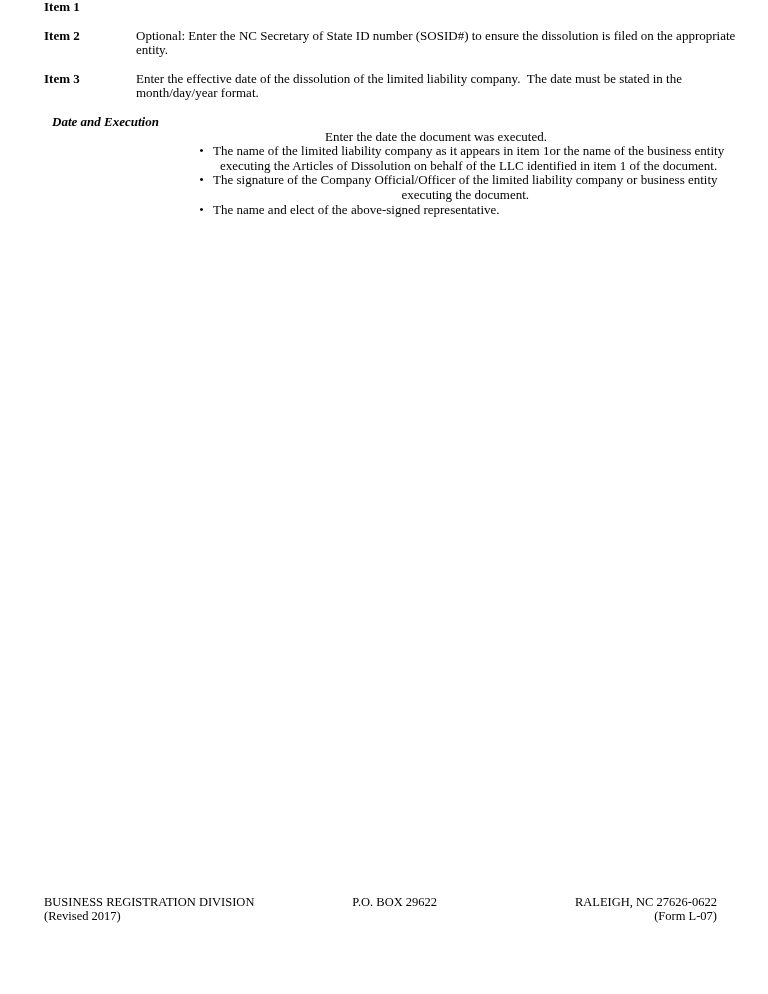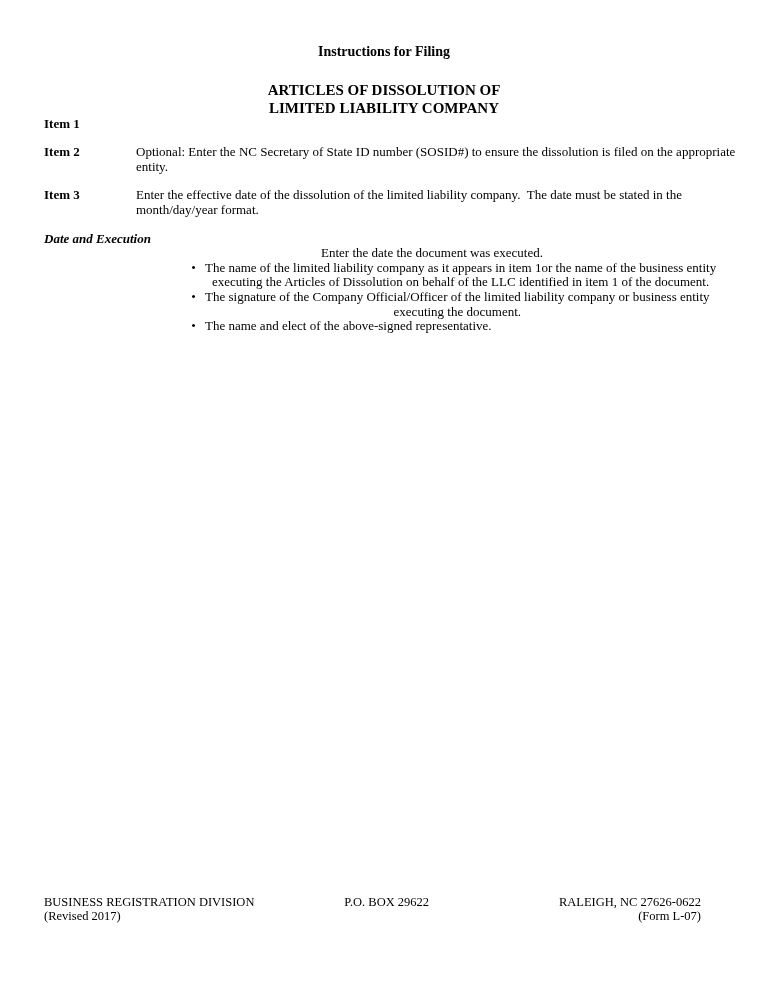--- a/index.html
+++ b/index.html
@@ -14,54 +14,47 @@
     line-height: 14.6px;
     overflow: hidden;
   }
   .header { padding-top: 45px; text-align: center; }
   .doc-title { font-weight: 700; font-size: 14px; }
   .doc-heading { font-weight: 700; font-size: 15px; line-height: 18px; margin-top: 21px; }
   .items { padding: 0 40px 0 44px; }
   .item-row { display: flex; margin-bottom: 14px; align-items: flex-start; }
   .item-label { flex: 0 0 92px; font-weight: 700; }
   .item-text { white-space: pre; }
-  .section { padding: 0 40px 0 44px; }
+  .section { padding: 0 40px 0 44px; margin-left: 8px; }
   .section-heading { font-weight: 700; font-style: italic; }
   .section-body { margin-left: 92px; text-align: center; }
   .section-line { white-space: pre; }
   .bullets { margin: 0; padding: 0; list-style: none; }
   .bullet-item { display: flex; padding-left: 46px; align-items: flex-start; }
   .bullet-marker { flex: 0 0 23px; }
   .bullet-text { white-space: pre; }
   .footer {
     position: absolute;
     left: 44px;
-    right: 67px;
+    right: 51px;
     top: 895px;
     display: flex;
     justify-content: space-between;
     align-items: flex-start;
     font-size: 12.5px;
     line-height: 14px;
   }
   .footer-right { text-align: right; margin-left: 40px; }
   .footer-sub { }
 </style>
 </head>
 <body>
 
 <div class="page">
 
-  <div class="header">
-    <div class="doc-title">Instructions for Filing</div>
-    <div class="doc-heading">
-      <div>ARTICLES OF DISSOLUTION OF</div>
-      <div>LIMITED LIABILITY COMPANY</div>
-    </div>
-  </div>
 
   <div class="items">
     <div class="item-row">
       <div class="item-label">Item 1</div>
     </div>
     <div class="item-row">
       <div class="item-label">Item 2</div>
       <div class="item-text">Optional: Enter the NC Secretary of State ID number (SOSID#) to ensure the dissolution is filed on the appropriate
 entity.</div>
     </div>

